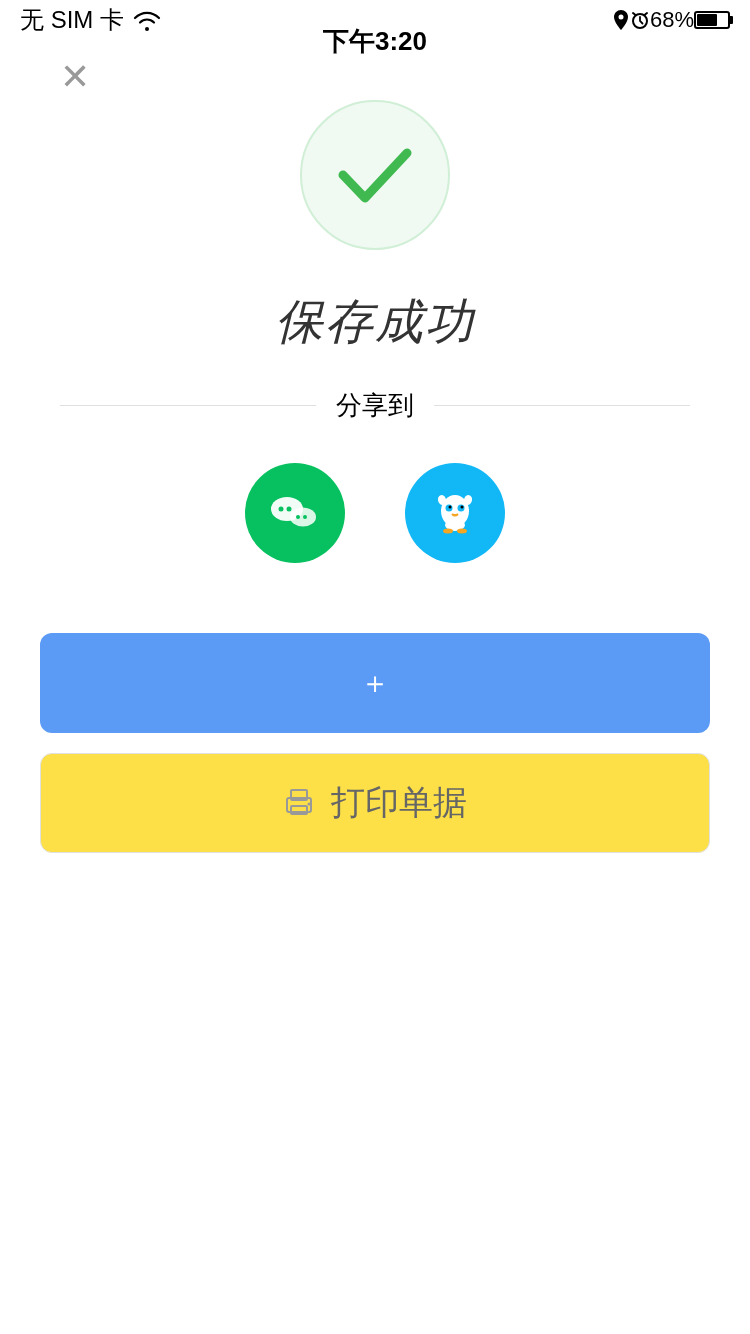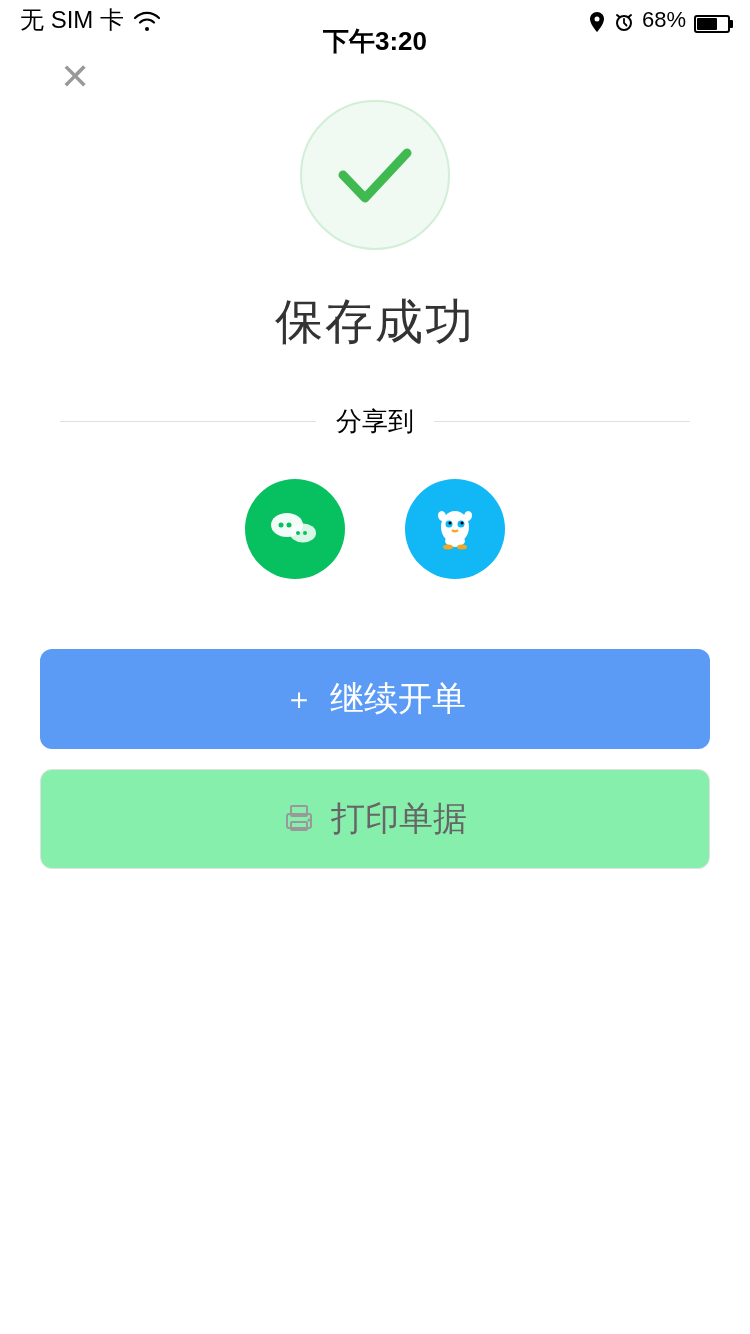--- a/index.html
+++ b/index.html
@@ -43,22 +43,21 @@
       font-weight: 600;
       color: #000;
       position: absolute;
       left: 50%;
       transform: translateX(-50%);
       top: 24px;
     }
 
     .status-right {
       display: flex;
-      align-items: flex-end;
-      gap: 8px;
+      align-items: center;
       font-size: 22px;
       color: #000;
     }
 
     .battery-icon {
       display: inline-flex;
       align-items: center;
       gap: 2px;
     }
 
@@ -131,22 +130,23 @@
       align-items: center;
       justify-content: center;
       margin-bottom: 40px;
     }
 
     
     .success-title {
       font-size: 48px;
       font-weight: 500;
       color: #333333;
-      margin-bottom: 50px;
+      margin-bottom: 34px;
       letter-spacing: 2px;
+      font-style: italic;
     }
 
     
     .share-divider {
       width: 100%;
       display: flex;
       align-items: center;
       padding: 0 60px;
       margin-bottom: 40px;
     }
@@ -213,21 +213,21 @@
       outline: none;
     }
 
     .btn-primary {
       background: #5b9bf5;
       color: #ffffff;
       font-weight: 500;
     }
 
     .btn-secondary {
-      background: #86efac;
+      background: #fde047;
       color: #666666;
       border: 1px solid #e0e0e0;
       font-weight: 400;
     }
 
     .btn-icon {
       font-size: 30px;
       display: flex;
       align-items: center;
     }
@@ -321,21 +321,20 @@
         <ellipse cx="17" cy="17" rx="4" ry="5" fill="white" transform="rotate(-15 17 17)"></ellipse>
         <ellipse cx="43" cy="17" rx="4" ry="5" fill="white" transform="rotate(15 43 17)"></ellipse>
       </svg>
     </button>
   </div>
 
   <div class="action-buttons">
 
     <button class="action-btn btn-primary">
       <span class="btn-icon">＋</span>
-      <span>继续开单</span>
     </button>
 
     <button class="action-btn btn-secondary">
       <span class="btn-icon">
         <svg width="32" height="30" viewBox="0 0 32 30" fill="none">
           <rect x="4" y="10" width="24" height="14" rx="2" stroke="#999" stroke-width="2" fill="none"></rect>
           <rect x="8" y="2" width="16" height="10" rx="1" stroke="#999" stroke-width="2" fill="none"></rect>
           <rect x="8" y="18" width="16" height="8" rx="1" stroke="#999" stroke-width="2" fill="none"></rect>
           <circle cx="26" cy="16" r="1.5" fill="#999"></circle>
         </svg>

